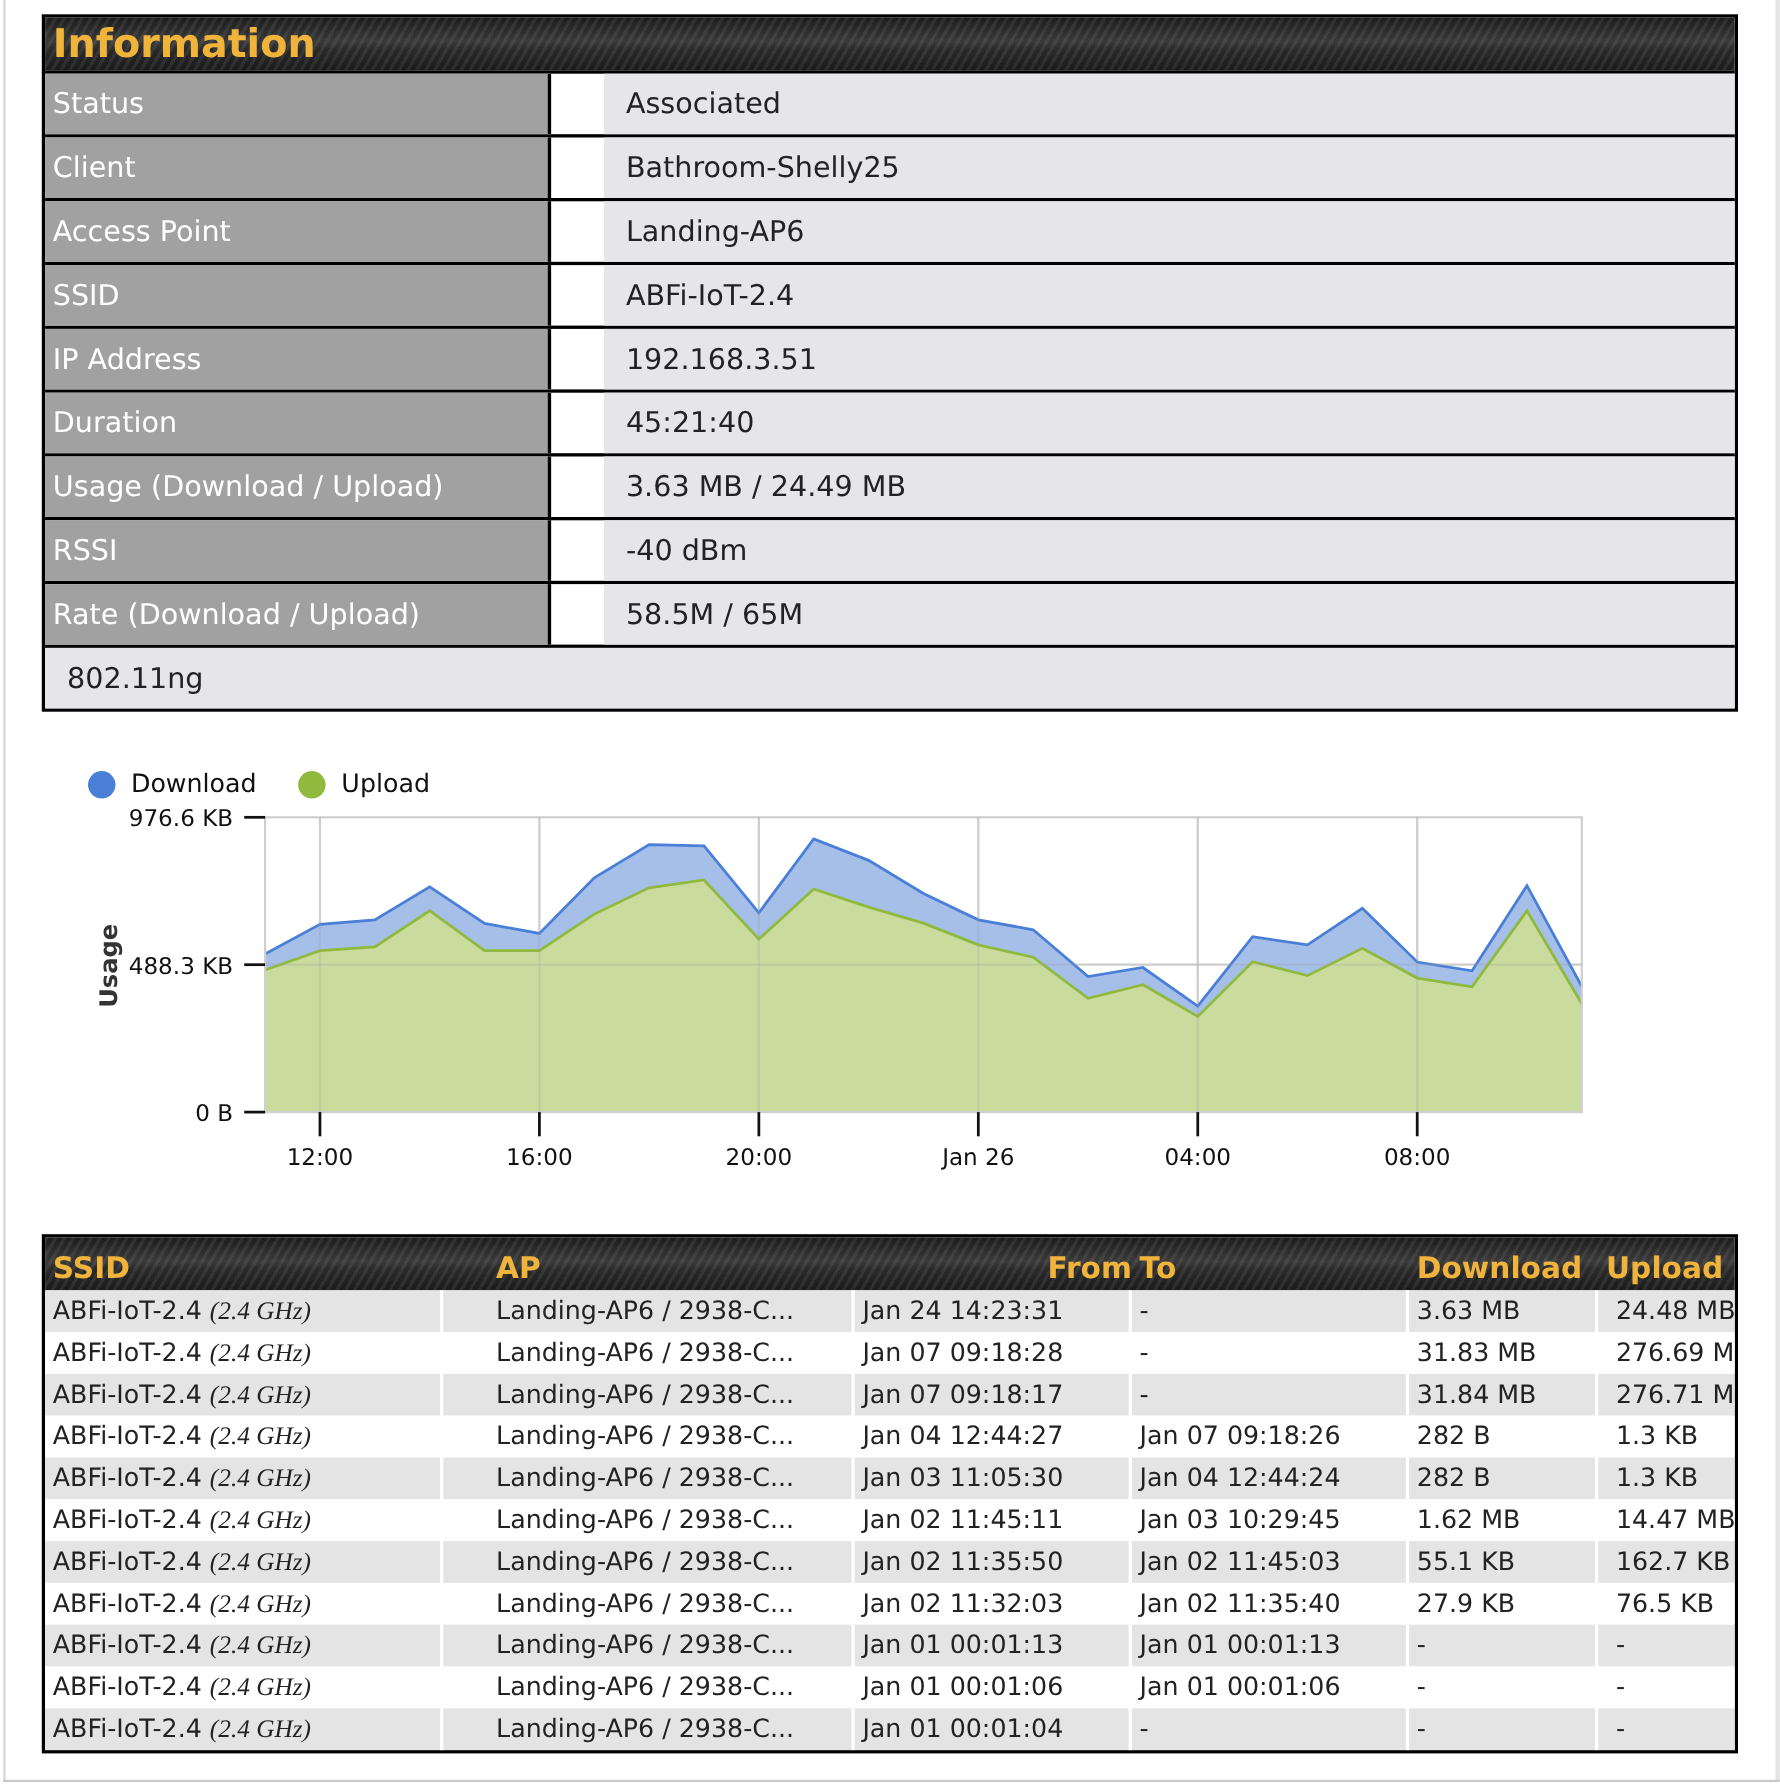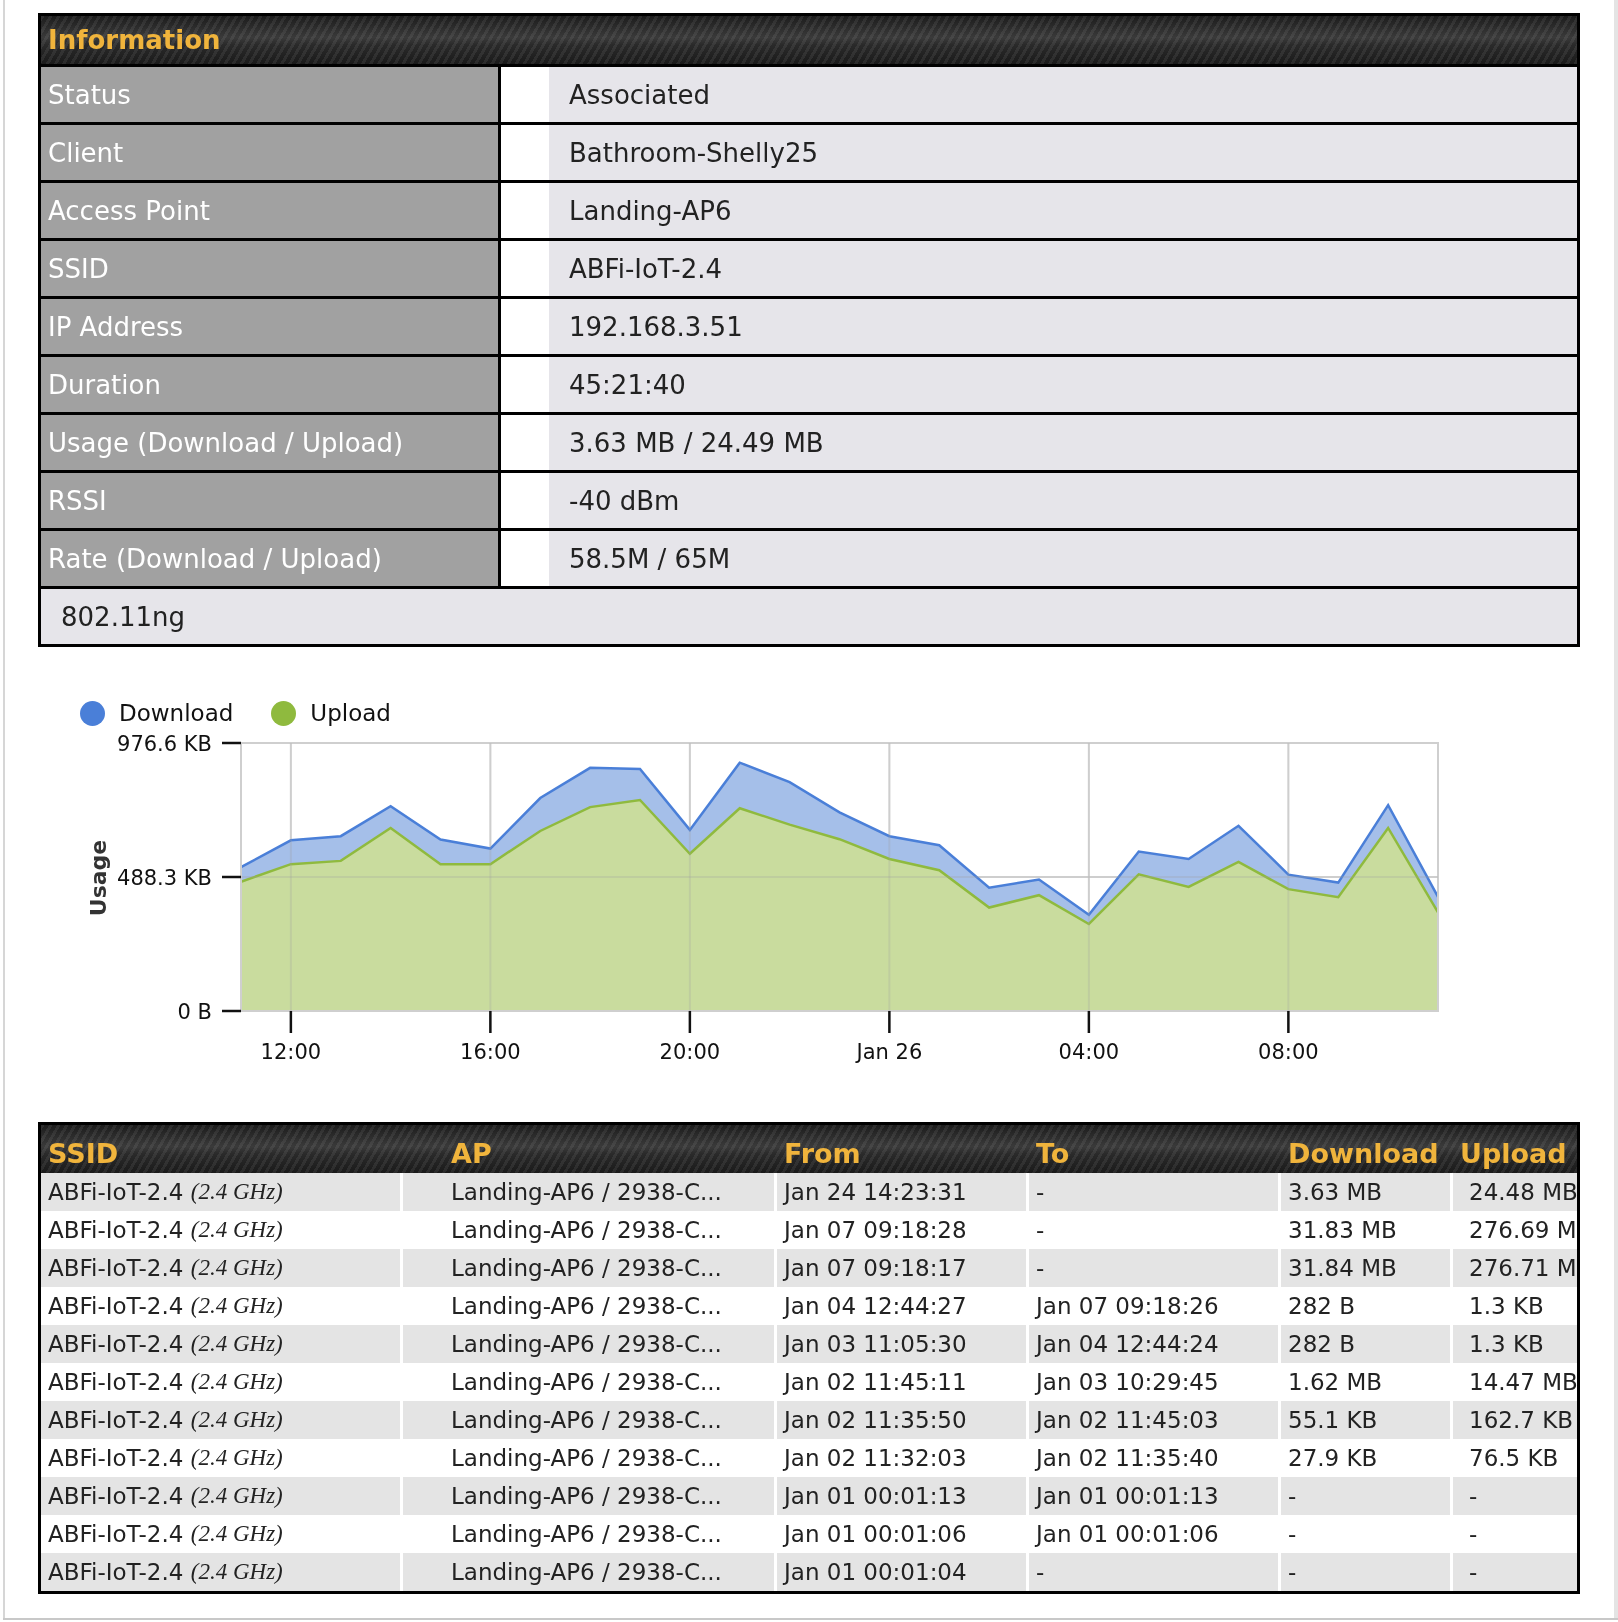--- a/index.html
+++ b/index.html
@@ -3,40 +3,40 @@
 <meta charset="utf-8">
 <style>
   html,body{margin:0;padding:0;background:#fff;}
   body{width:1618px;height:1622px;position:relative;overflow:hidden;font-family:"DejaVu Sans","Liberation Sans",sans-serif;color:#222;}
   .frame-left{position:absolute;left:3px;top:0;width:2px;height:1620px;background:#d6d6d6;}
   .frame-bottom{position:absolute;left:3px;top:1618px;width:1615px;height:2px;background:#c8c8c8;}
   .frame-right{position:absolute;left:1614px;top:0;width:4px;height:1620px;background:#e4e4e4;}
 
   .dark-head{background:repeating-linear-gradient(120deg,rgba(255,255,255,0.07) 0 3px,rgba(0,0,0,0) 3px 7px),linear-gradient(#1c1c1c,#3a3a3a 45%,#2a2a2a 60%,#1a1a1a);}
   .info{position:absolute;left:38px;top:13px;width:1542px;border:3px solid #000;box-sizing:border-box;}
-  .info .head{height:48px;display:flex;align-items:center;padding-left:7px;color:#f0b43c;font-weight:bold;font-size:26px;border-bottom:3px solid #000;}
+  .info .head{height:48px;display:flex;align-items:center;padding-left:7px;color:#f0b43c;font-weight:bold;font-size:36px;border-bottom:3px solid #000;}
   .info .row{display:flex;height:55px;border-bottom:3px solid #000;gap:48px;}
   .info .row:last-child{border-bottom:none;}
   .info .lbl{width:460px;background:#a1a1a1;color:#fff;font-size:26px;display:flex;align-items:center;padding-left:7px;border-right:3px solid #000;box-sizing:border-box;}
   .info .val{flex:1;background:#e6e5ea;color:#222;font-size:26px;display:flex;align-items:center;padding-left:20px;}
 
   .legend{position:absolute;left:80px;top:700px;display:flex;align-items:center;font-size:23px;color:#111;}
   .legend .dot{width:25px;height:25px;border-radius:50%;display:inline-block;margin-right:14px;}
   .legend .item{display:flex;align-items:center;margin-right:38px;}
   .chart-svg{position:absolute;left:0;top:0;}
 
   .hist{position:absolute;left:38px;top:1122px;width:1542px;border:3px solid #000;box-sizing:border-box;}
   .hist .head{height:48px;display:flex;align-items:flex-end;color:#f0b43c;font-weight:bold;font-size:27px;}
   .hist .head div{padding:0 0 4px 7px;box-sizing:border-box;}
   .hist .row{display:flex;height:38px;font-size:23px;}
   .hist .row:nth-child(odd){background:#e4e4e4;}
   .hist .row:nth-child(even){background:#fff;}
   .hist .row div{display:flex;align-items:center;padding-left:7px;box-sizing:border-box;border-right:3px solid #fff;white-space:nowrap;overflow:hidden;}
   .hist .row div:last-child{border-right:none;padding-left:16px;}
-  .c1{width:362px;}.c2{width:333px;margin-left:41px;}.c3{width:252px;}.c4{width:252px;}.c5{width:172px;}.c6{flex:1;}
+  .c1{width:362px;}.c2{width:333px;margin-left:41px;}.c3{width:252px;text-align:right;}.c4{width:252px;}.c5{width:172px;}.c6{flex:1;}
   .hist .head .c6{flex:1;}
   em{font-style:italic;font-family:Liberation Serif, serif;}
 </style>
 </head>
 <body>
 
 <div class="frame-left"></div>
 <div class="frame-right"></div>
 <div class="frame-bottom"></div>
 

